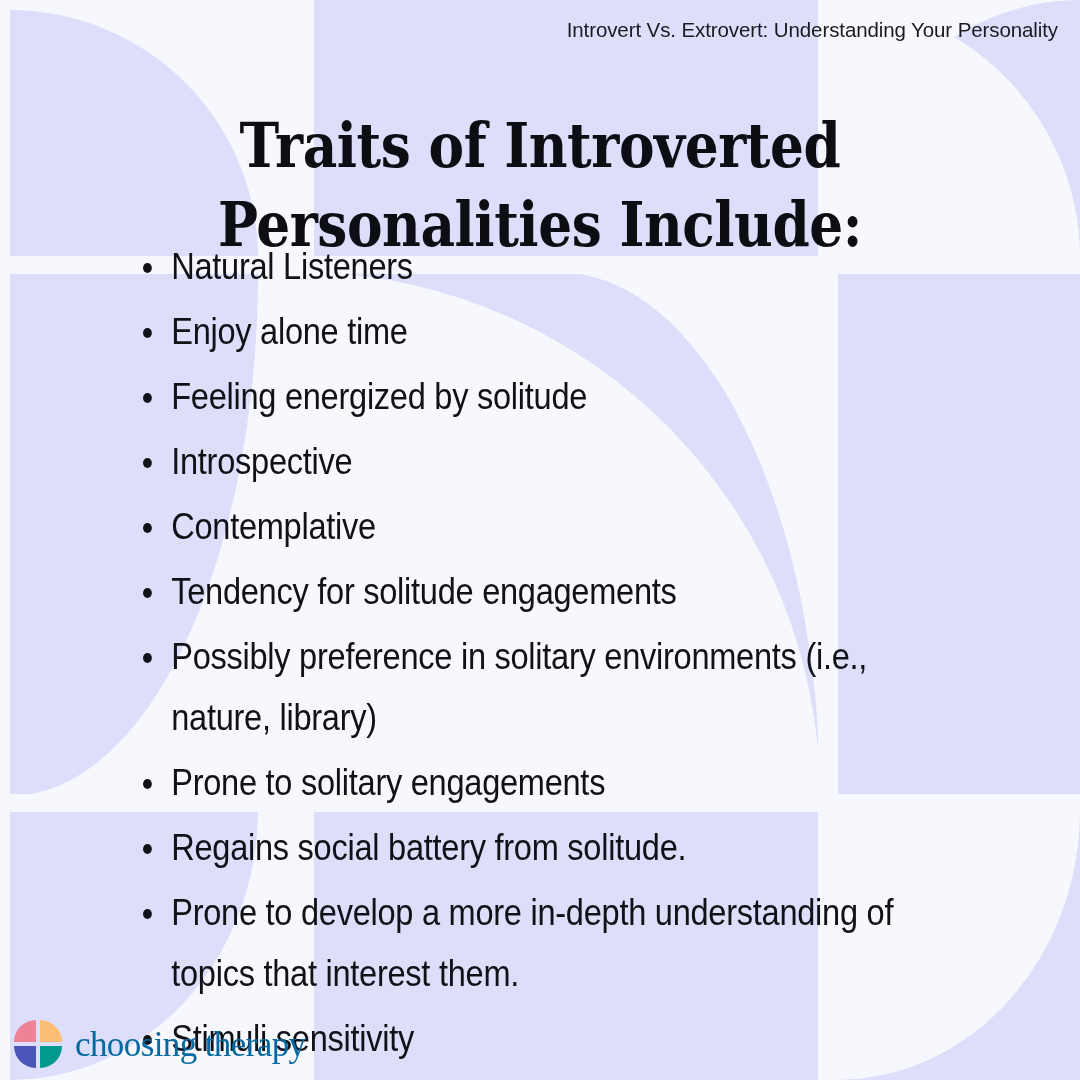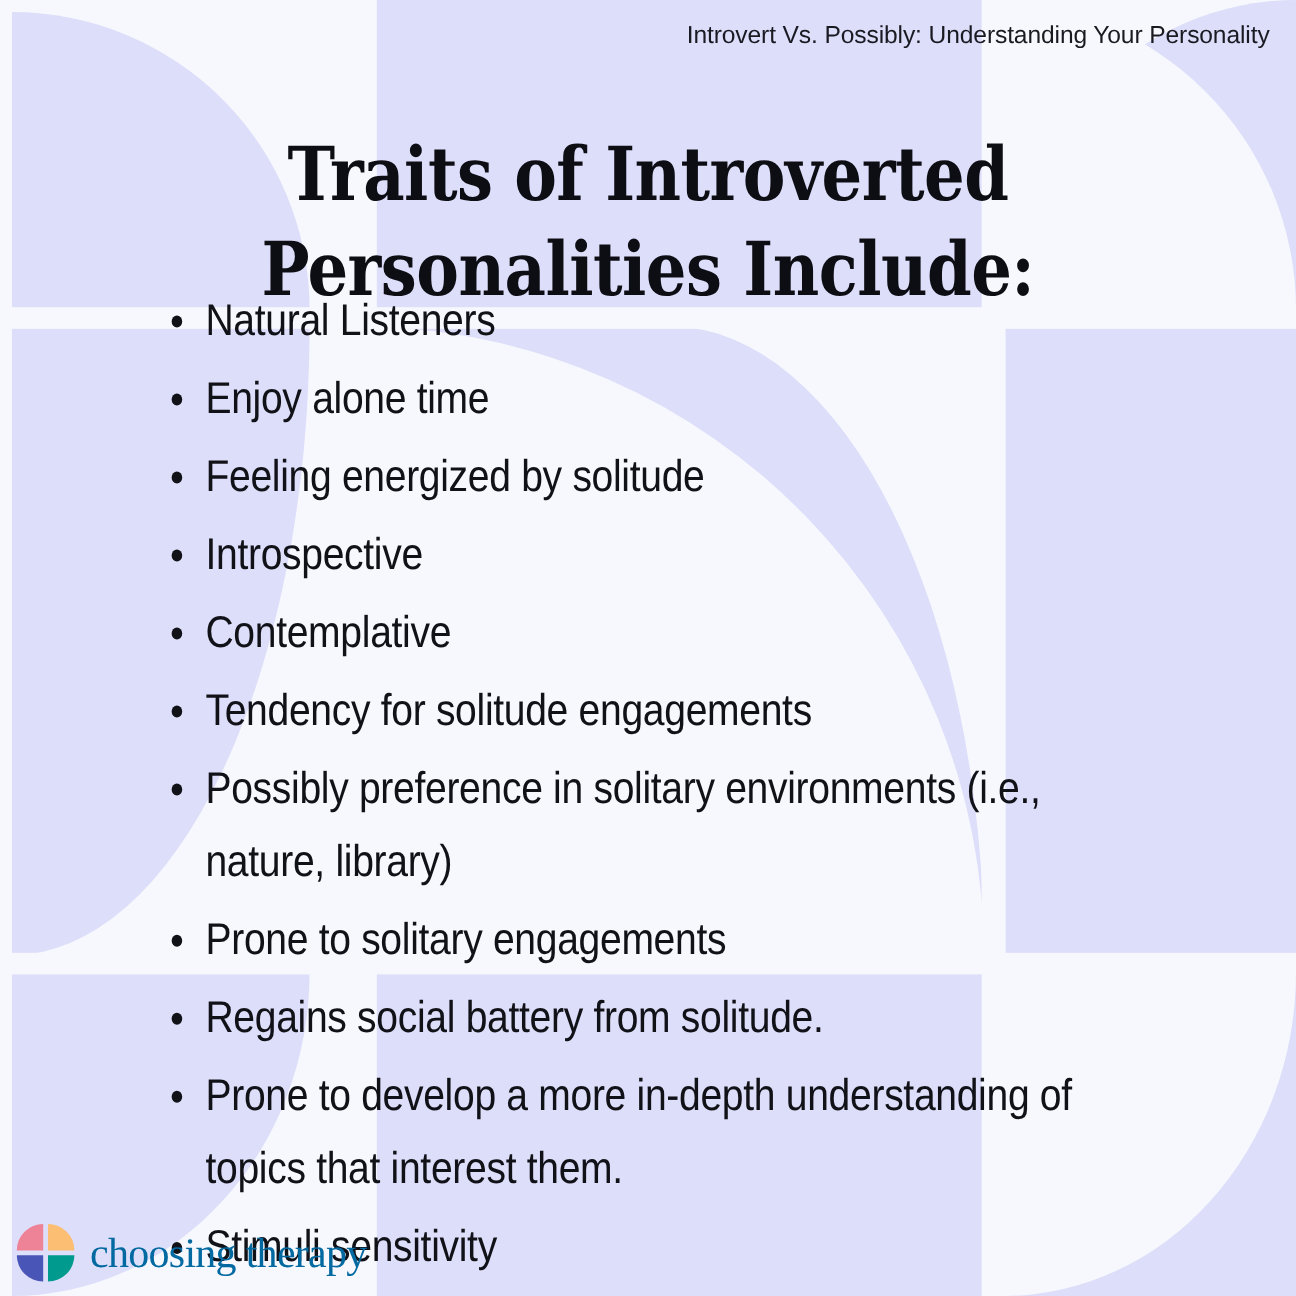--- a/index.html
+++ b/index.html
@@ -178,21 +178,21 @@
     <g fill="#f7f8fd">
       <rect x="296" y="0" width="18" height="1080"></rect>
       <rect x="818" y="0" width="20" height="1080"></rect>
       <rect x="0" y="256" width="1080" height="18"></rect>
       <rect x="0" y="794" width="1080" height="18"></rect>
     </g>
   </svg>
 
   <div id="content">
 
-    <div class="kicker">Introvert Vs. Possibly: Understanding Your Personality</div>
+    <div class="kicker">Introvert Vs. Extrovert: Understanding Your Personality</div>
 
     <h1 class="poster-title">
       <span>Traits of Introverted</span><br>
       <span>Personalities Include:</span>
     </h1>
 
     <ul class="traits-list">
       <li class="trait-item">Natural Listeners</li>
       <li class="trait-item">Enjoy alone time</li>
       <li class="trait-item">Feeling energized by solitude</li>

